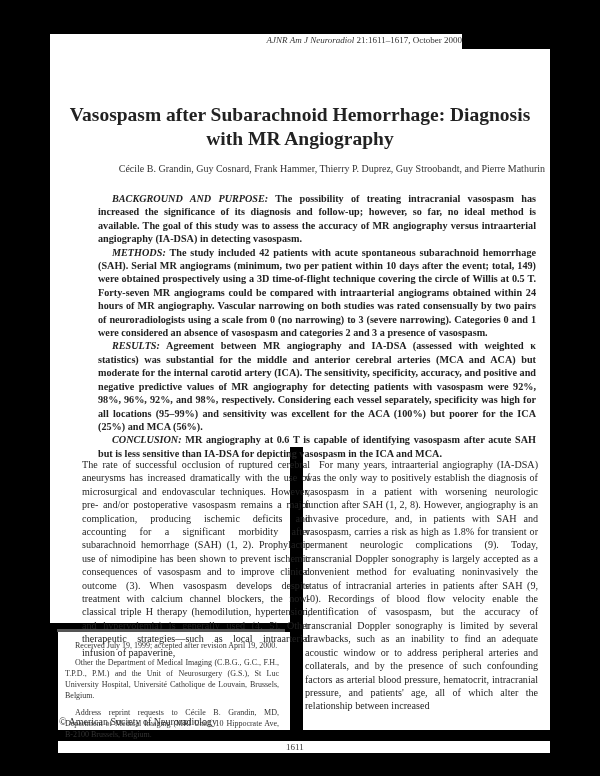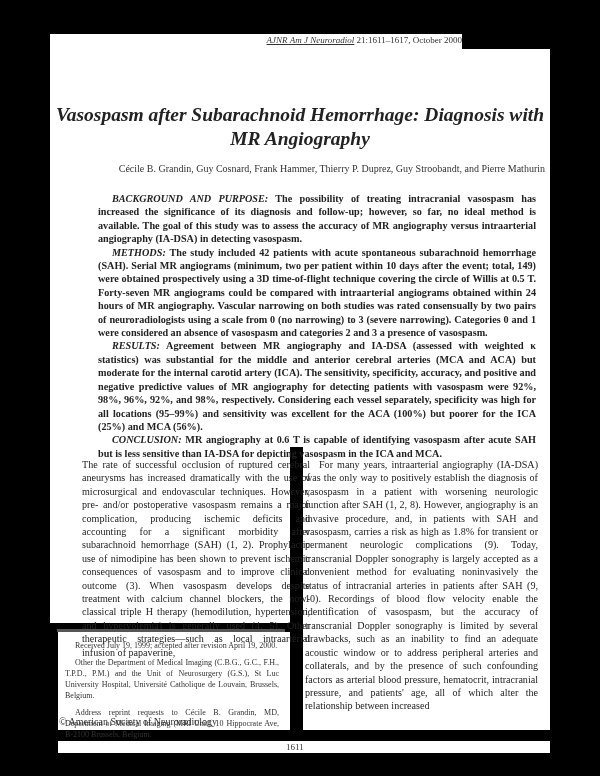--- a/index.html
+++ b/index.html
@@ -1,20 +1,20 @@
 <!DOCTYPE html>
 <html><head>
 <meta charset="utf-8">
 <style>
   html, body { margin: 0; padding: 0; }
   body { width: 600px; height: 776px; background: #000; position: relative; overflow: hidden; font-family: "Liberation Serif", "DejaVu Serif", serif; color: #222; }
   .white { position: absolute; background: #fff; }
   .header { position: absolute; top: 35px; right: 138px; font-size: 9px; color: #333; white-space: nowrap; }
-  .header i { font-style: italic; text-decoration: underline; }
-  .title { position: absolute; left: 55px; top: 103px; width: 490px; text-align: center; font-weight: bold; font-size: 19.5px; line-height: 24px; color: #222; font-style: italic; }
+  .header i { font-style: italic; }
+  .title { position: absolute; left: 55px; top: 103px; width: 490px; text-align: center; font-weight: bold; font-size: 19.5px; line-height: 24px; color: #222; }
   .authors { position: absolute; left: 55px; top: 163px; width: 490px; text-align: right; font-size: 10px; color: #333; }
   .abstract { position: absolute; left: 98px; top: 192px; width: 438px; font-size: 10.2px; line-height: 13.4px; font-weight: bold; text-align: justify; color: #222; }
   .abstract p { margin: 0; text-indent: 14px; }
   .abstract .lbl { font-style: italic; }
   .col { position: absolute; font-size: 10.1px; line-height: 13.4px; text-align: justify; color: #222; }
   .col p { margin: 0; }
   .col p.ind { text-indent: 14px; }
   .left { left: 57px; top: 458px; width: 228px; margin-left: 25px; }
   .right { left: 305px; top: 458px; width: 233px; }
   .rule { position: absolute; left: 57px; top: 629px; width: 228px; height: 3px; background: #555; }

